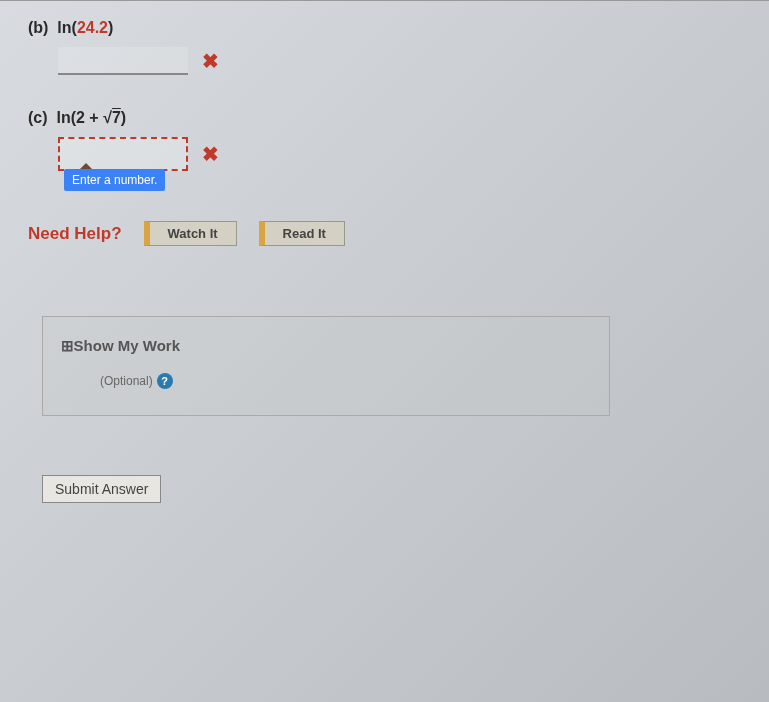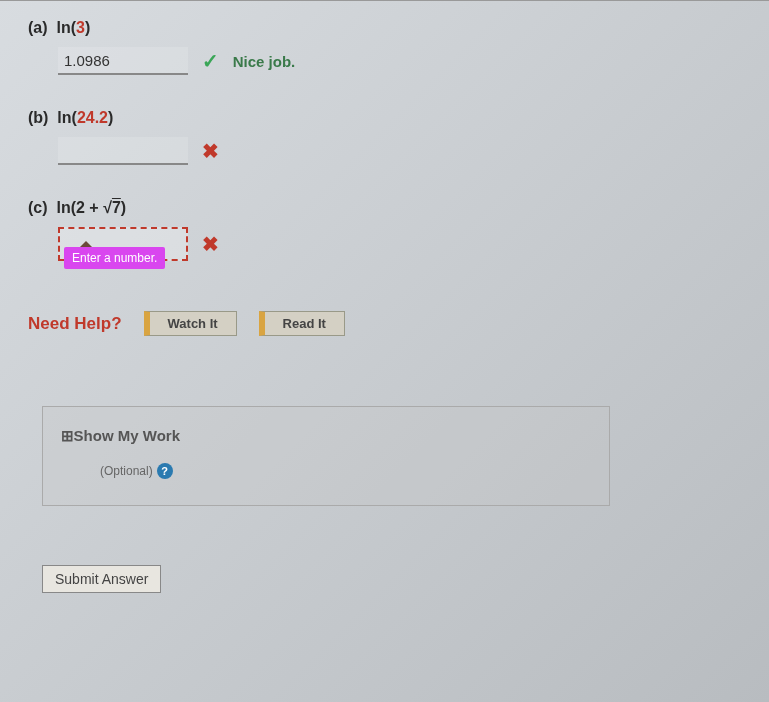--- a/index.html
+++ b/index.html
@@ -71,23 +71,23 @@
       font-weight: bold;
       font-size: 15px;
     }
     .tooltip-wrap {
       position: relative;
       padding-left: 30px;
       margin-top: 2px;
     }
     .tooltip {
       position: absolute;
-      top: 20px;
+      top: 32px;
       left: 36px;
-      background: #d946ef;
+      background: #3b82f6;
       color: #fff;
       font-size: 12px;
       padding: 4px 8px;
       border-radius: 2px;
       white-space: nowrap;
     }
     .tooltip::before {
       content: "";
       position: absolute;
       top: -6px;
@@ -166,30 +166,20 @@
       margin-top: 37px;
     }
     .sqrt { text-decoration: overline; }
   </style>
 </head>
 <body>
 
 <div class="content">
 
 
-  <div class="part">
-    <div class="part-label">
-      <span>(a)</span>&nbsp;&nbsp;<span>ln(</span><span class="arg">3</span><span>)</span>
-    </div>
-    <div class="answer-row">
-      <input class="answer-input" value="1.0986" style="">
-      <span class="check-icon">✓</span>
-      <span class="feedback">Nice job.</span>
-    </div>
-  </div>
 
   <div class="part">
     <div class="part-label">
       <span>(b)</span>&nbsp;&nbsp;<span>ln(</span><span class="arg">24.2</span><span>)</span>
     </div>
     <div class="answer-row">
       <input class="answer-input" value="" style="">
       <span class="cross-icon">✖</span>
     </div>
   </div>

